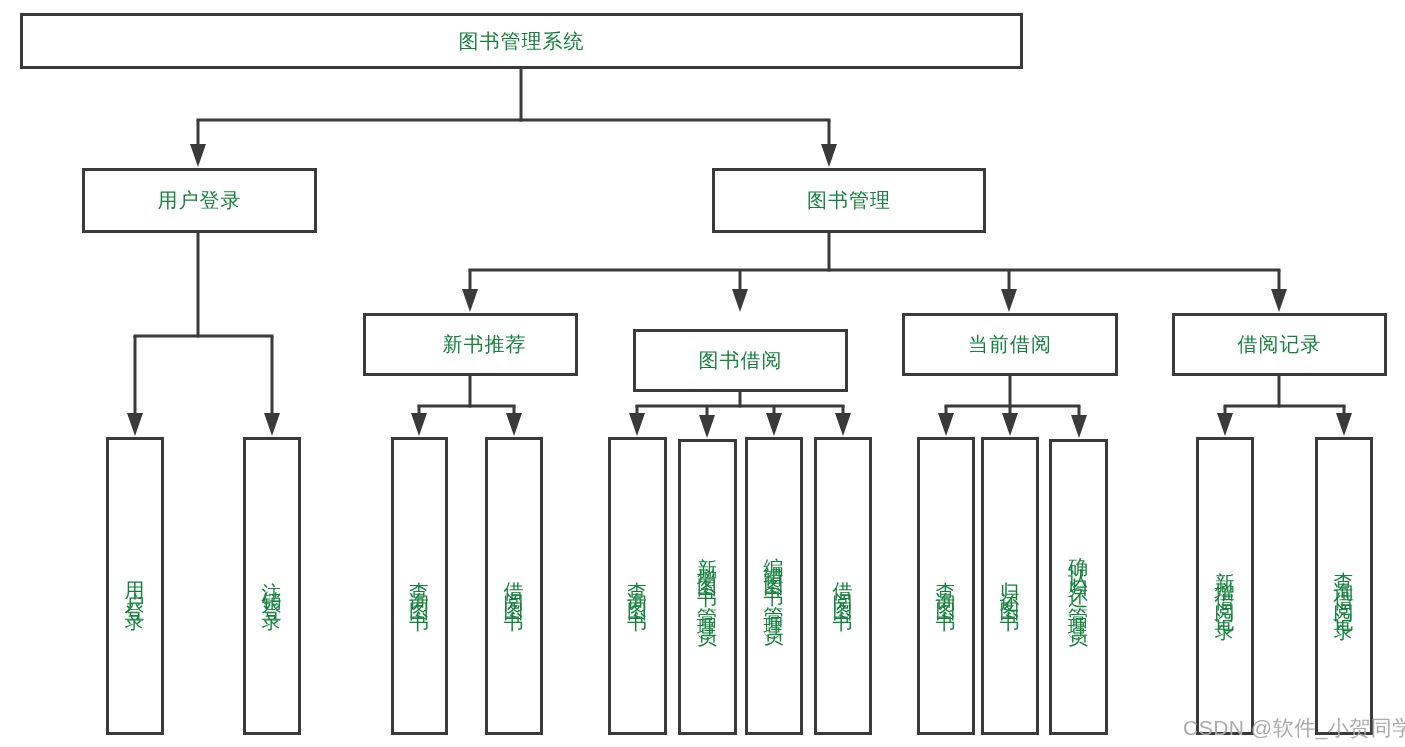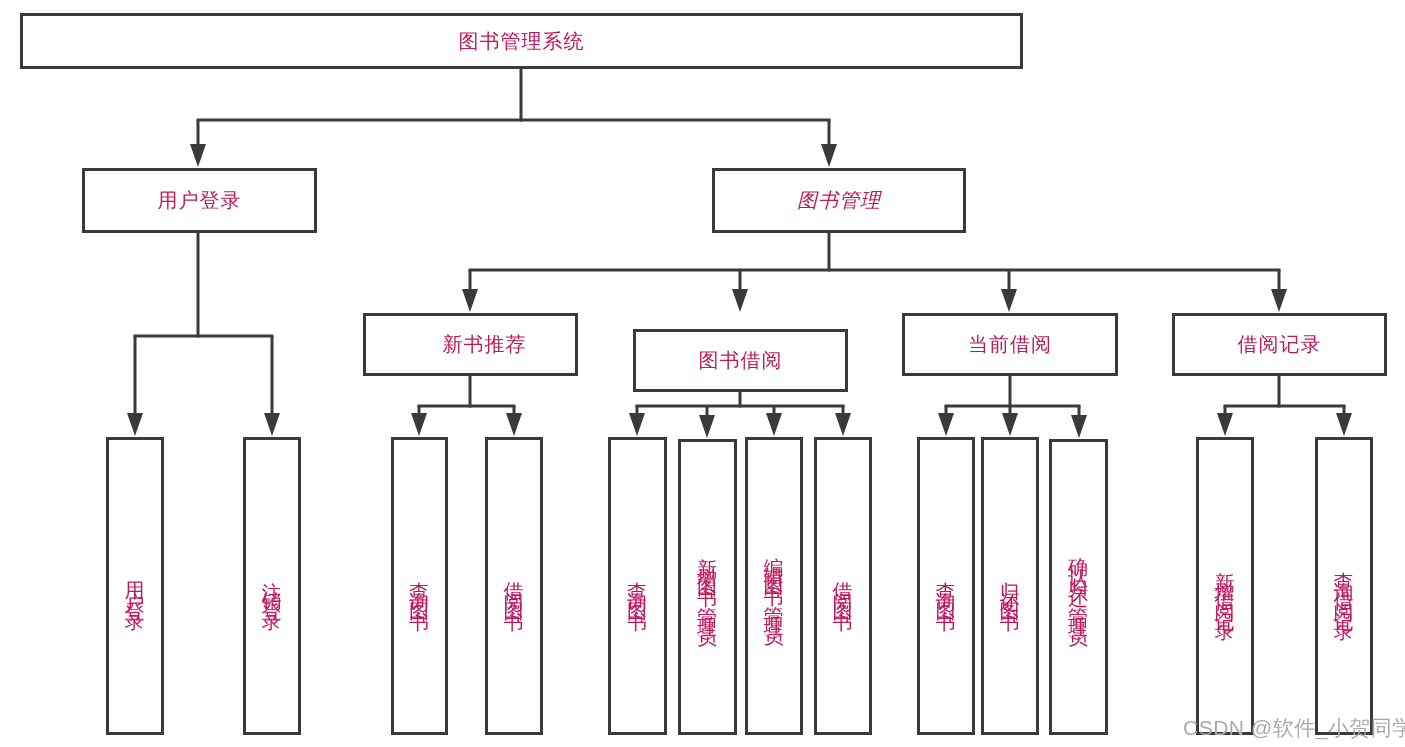--- a/index.html
+++ b/index.html
@@ -22,21 +22,21 @@
     height: 747px;
   }
   .node {
     position: absolute;
     box-sizing: border-box;
     border: 3px solid #3a3a3a;
     background: #ffffff;
     display: flex;
     align-items: center;
     justify-content: center;
-    color: #be185d;
+    color: #15803d;
     font-size: 20px;
     letter-spacing: 1px;
     text-align: center;
   }
   .vnode {
     writing-mode: vertical-rl;
     text-orientation: mixed;
     letter-spacing: 10px;
     line-height: 1;
     font-size: 20px;
@@ -132,21 +132,21 @@
         <polygon points="1217,413 1233,413 1225,436" stroke="none"></polygon>
         <line x1="1344" y1="406" x2="1344" y2="417"></line>
         <polygon points="1336,413 1352,413 1344,436" stroke="none"></polygon>
       </g>
     </g>
   </svg>
 
   <div class="node root-node" style="left:20px; top:13px; width:1003px; height:56px;">图书管理系统</div>
 
   <div class="node" style="left:82px; top:168px; width:235px; height:65px;">用户登录</div>
-  <div class="node" style="left:712px; top:168px; width:254px; height:65px;font-style:italic;">图书管理</div>
+  <div class="node" style="left:712px; top:168px; width:274px; height:65px;">图书管理</div>
 
   <div class="node" style="left:363px; top:313px; width:215px; height:63px;padding-left:28px;">新书推荐</div>
   <div class="node" style="left:633px; top:329px; width:215px; height:63px;">图书借阅</div>
   <div class="node" style="left:1172px; top:313px; width:215px; height:63px;">借阅记录</div>
   <div class="node" style="left:902px; top:313px; width:216px; height:63px;">当前借阅</div>
 
   <div class="node vnode" style="left:106px; top:437px; width:58px; height:298px;">用户登录</div>
   <div class="node vnode" style="left:243px; top:437px; width:58px; height:298px;">注销登录</div>
 
   <div class="node vnode" style="left:391px; top:437px; width:57px; height:298px;">查询图书</div>

